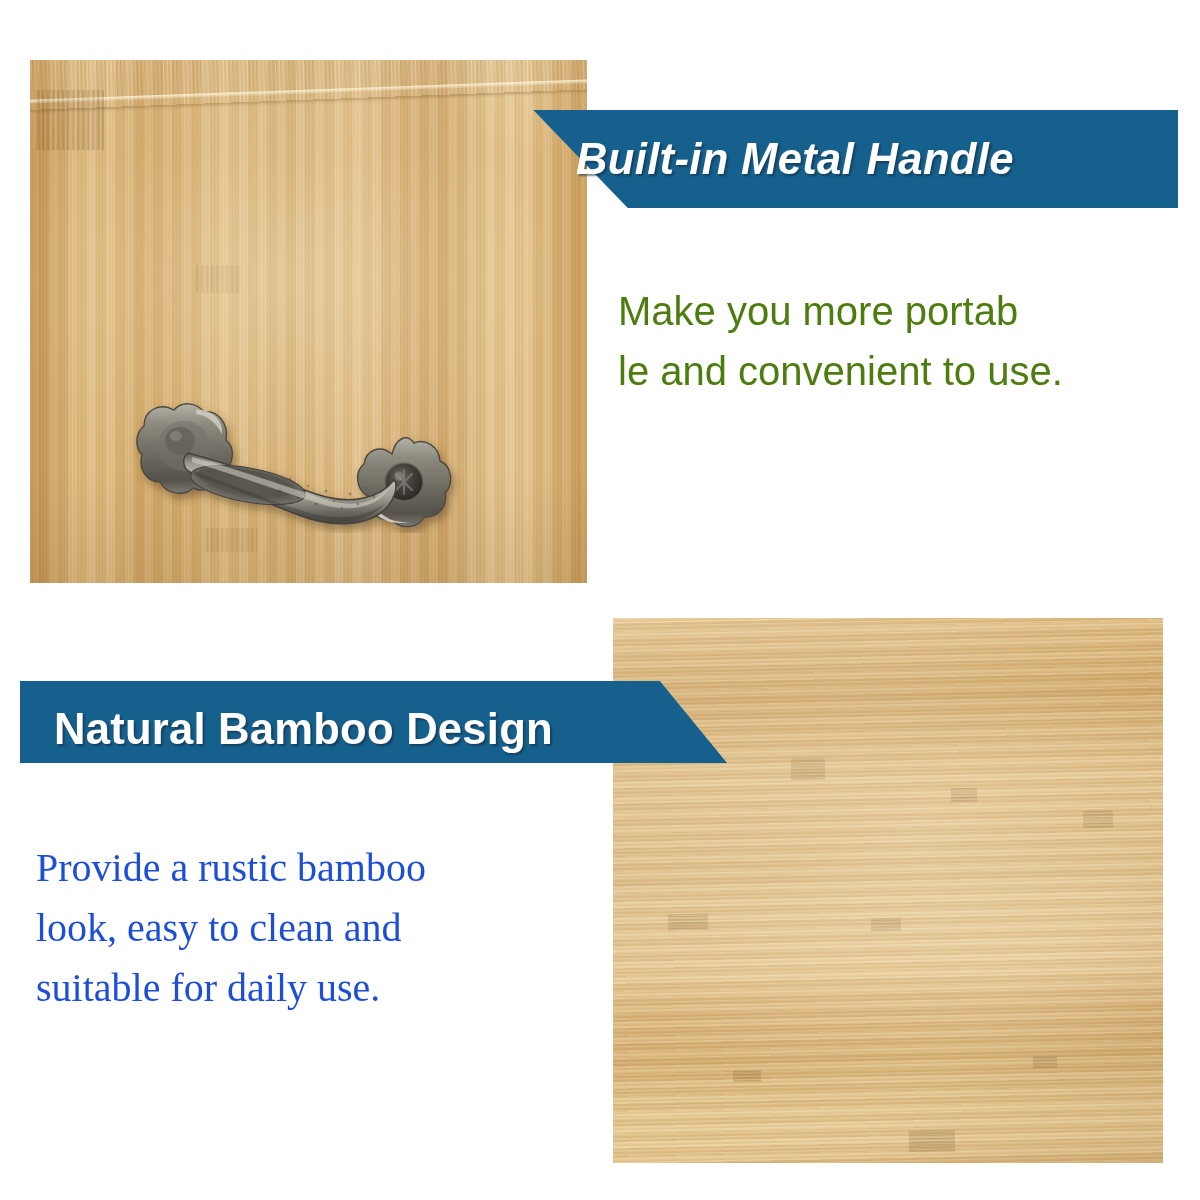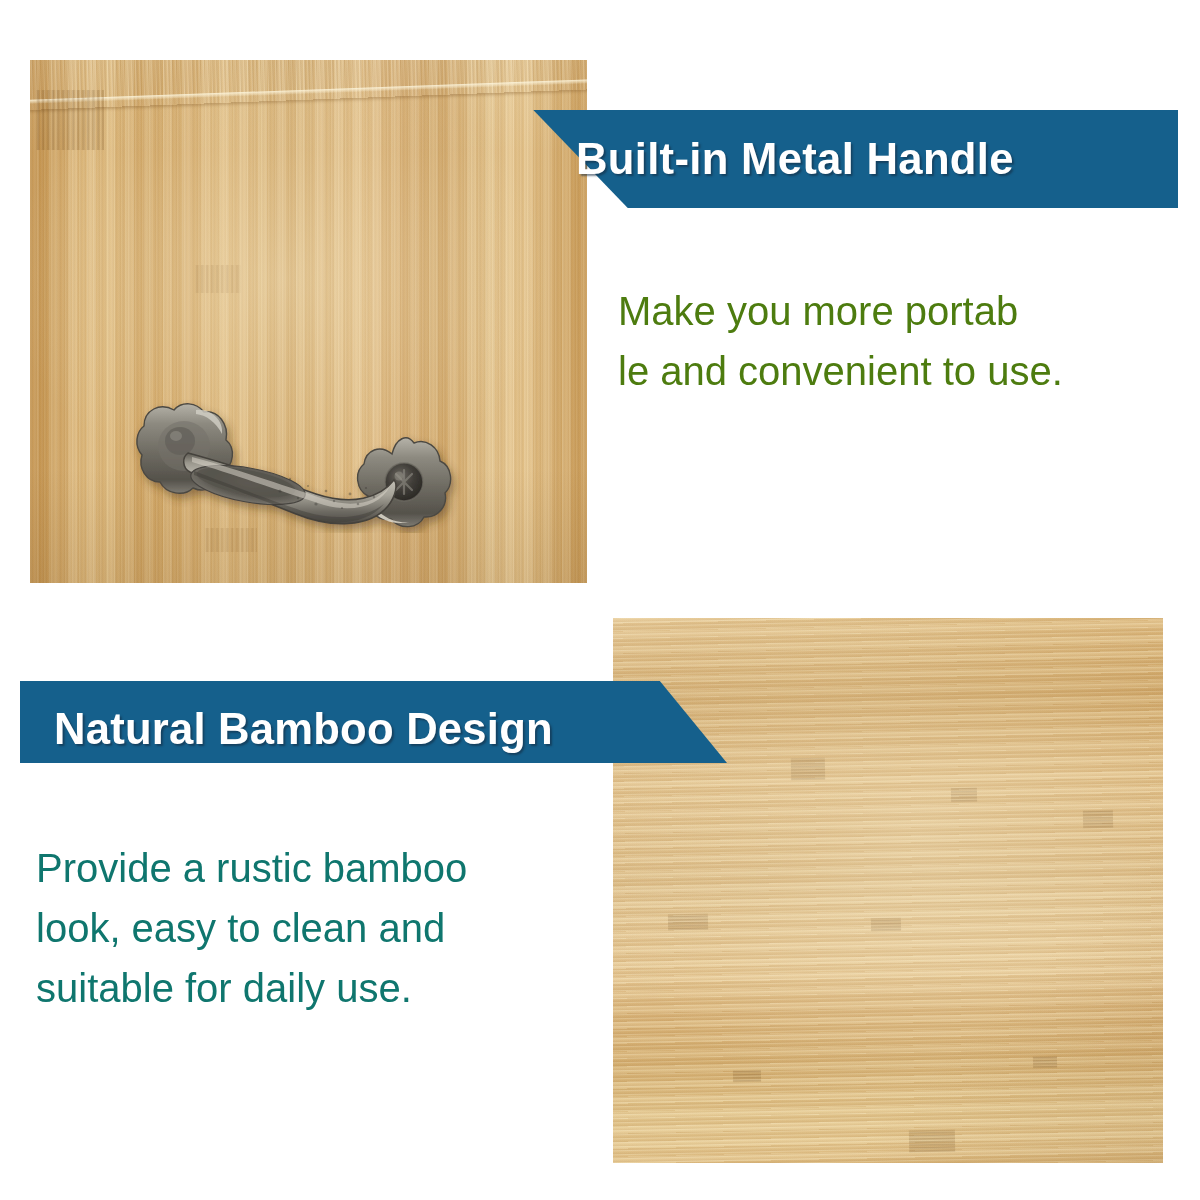--- a/index.html
+++ b/index.html
@@ -183,20 +183,21 @@
   }
   .handle-wrap svg { display: block; width: 100%; height: 100%; }
 
   
   .banner-1 {
     position: absolute;
     left: 468px;
     top: 110px;
     width: 710px;
     height: 98px;
+    font-style: italic;
   }
   .banner-1 .shape {
     position: absolute;
     inset: 0;
     background: var(--banner-blue, #15608c);
     clip-path: polygon(9.2% 0%, 100% 0%, 100% 100%, 22.5% 100%);
     filter: drop-shadow(4px 5px 5px rgba(60,60,60,0.42));
   }
   .banner-1 .label {
     position: absolute;
@@ -501,17 +502,17 @@
     <div class="nodemark nm7"></div>
     <div class="nodemark nm8"></div>
     <div class="light-h"></div>
   </div>
 
   <div class="banner-2">
     <div class="shape"></div>
     <div class="label" style="color: rgb(255, 255, 255);">Natural Bamboo Design</div>
   </div>
 
-  <div class="body-2" style="color: #0f766e;">Provide a rustic bamboo
+  <div class="body-2" style="color: #1d4ed8; font-family: Liberation Serif, serif;">Provide a rustic bamboo
 look, easy to clean and
 suitable for daily use.</div>
 
 </div>
 
 </body></html>

